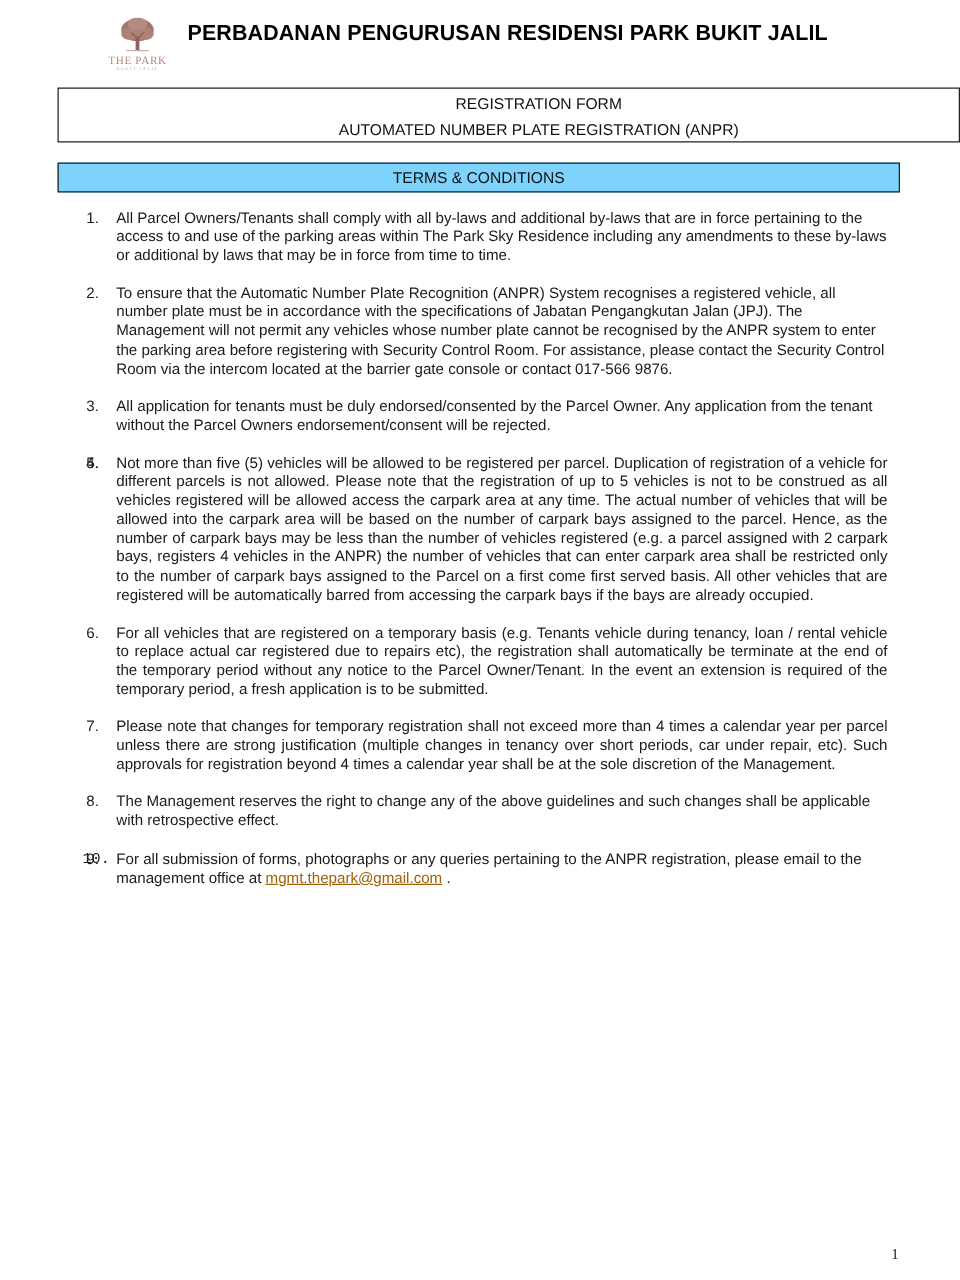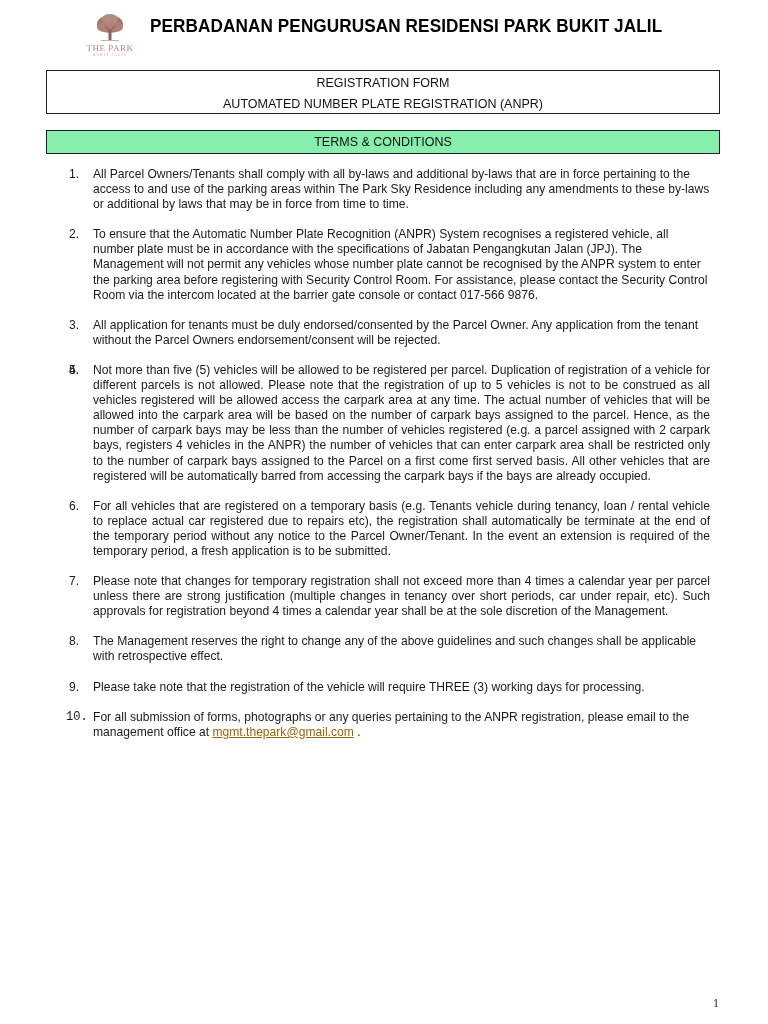--- a/index.html
+++ b/index.html
@@ -56,31 +56,32 @@
     .form-box {
       position: absolute;
       left: 46px;
       top: 70px;
       width: 672px;
       height: 42px;
       border: 1.5px solid #222;
       text-align: center;
       font-size: 12.5px;
       color: #111;
+      padding-left: 48px;
     }
     .form-box .l1 { margin-top: 5px; line-height: 14px; }
     .form-box .l2 { margin-top: 7px; line-height: 14px; }
     .terms-box {
       position: absolute;
       left: 46px;
       top: 130px;
       width: 672px;
       height: 22px;
       border: 1.5px solid #222;
-      background: #86efac;
+      background: #7dd3fc;
       text-align: center;
       font-size: 12.5px;
       line-height: 22px;
       color: #111;
     }
     .terms-list {
       position: absolute;
       left: 66px;
       top: 167px;
       width: 644px;
@@ -169,21 +170,20 @@
   <li class="justify">
     <span class="num">7.</span>
     <span>Please note that changes for temporary registration shall not exceed more than 4 times a calendar year per parcel unless there are strong justification (multiple changes in tenancy over short periods, car under repair, etc). Such approvals for registration beyond 4 times a calendar year shall be at the sole discretion of the Management.</span>
   </li>
   <li>
     <span class="num">8.</span>
     <span>The Management reserves the right to change any of the above guidelines and such changes shall be applicable with retrospective effect.</span>
   </li>
   <li>
     <span class="num">9.</span>
-    <span>Please take note that the registration of the vehicle will require THREE (3) working days for processing.</span>
   </li>
   <li class="wide">
     <span class="num">10.</span>
     <span>For all submission of forms, photographs or any queries pertaining to the ANPR registration, please email to the management office at </span><a class="email-link" href="mailto:mgmt.thepark@gmail.com">mgmt.thepark@gmail.com</a><span> .</span>
   </li>
 </ol>
 
 <div class="page-num">1</div>
 
 </body></html>

